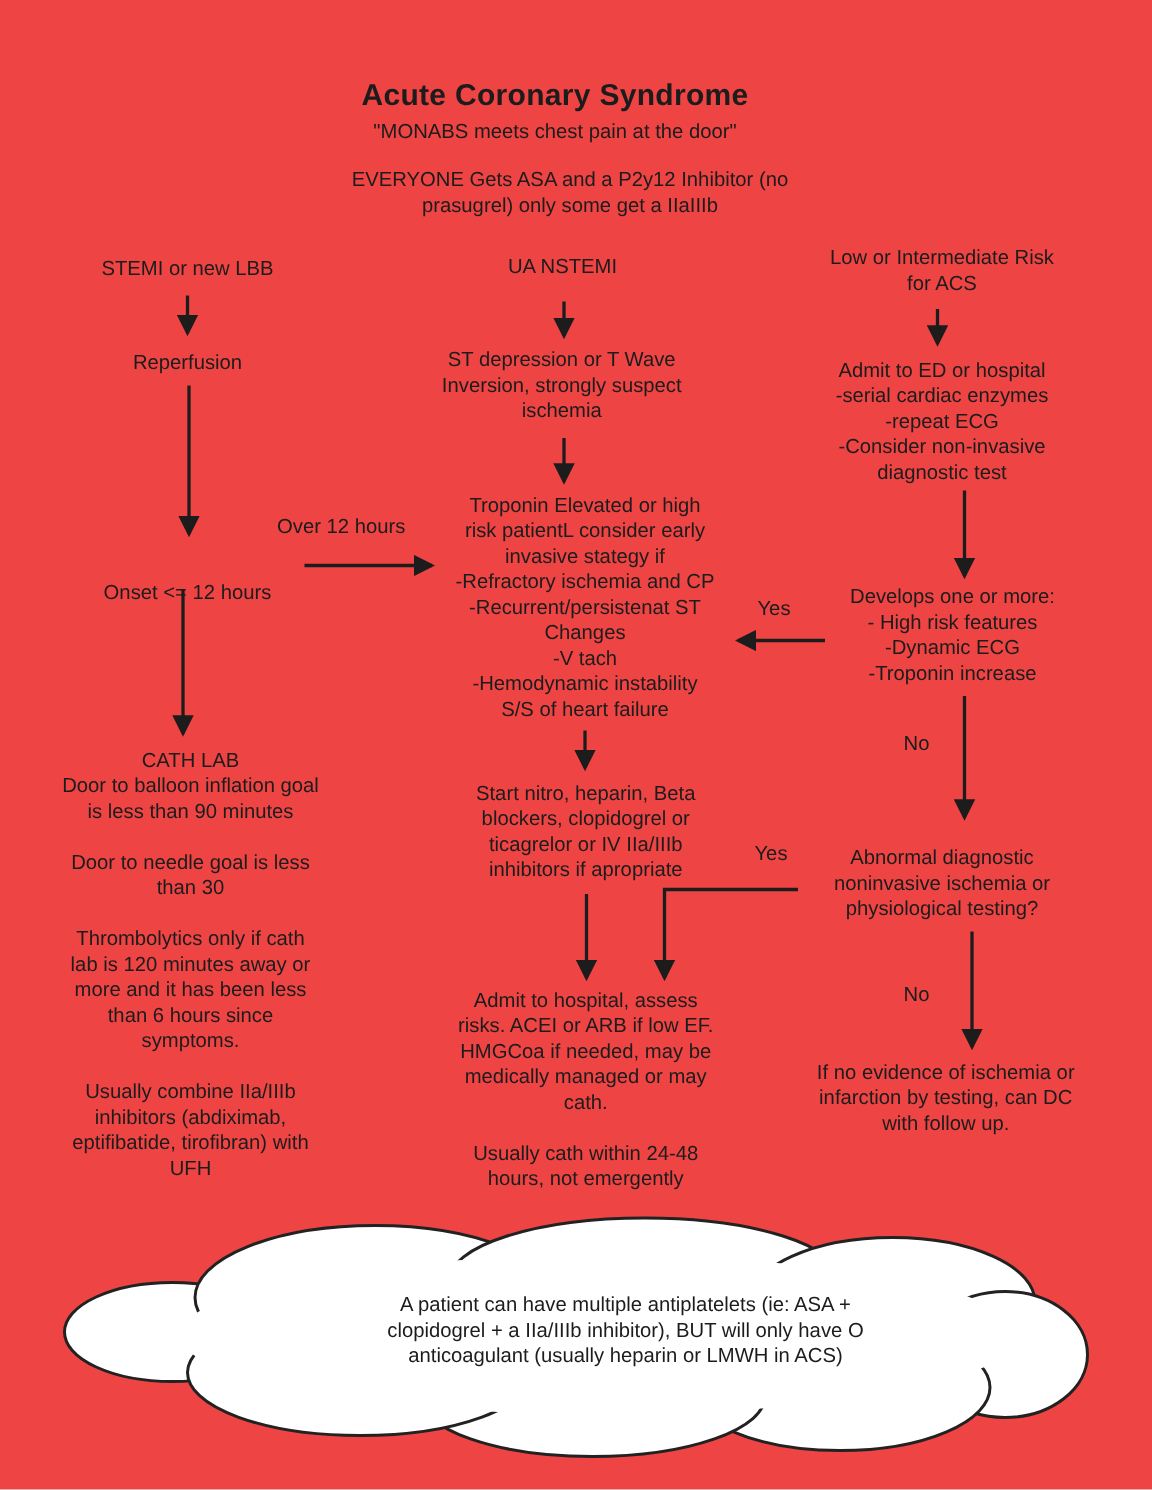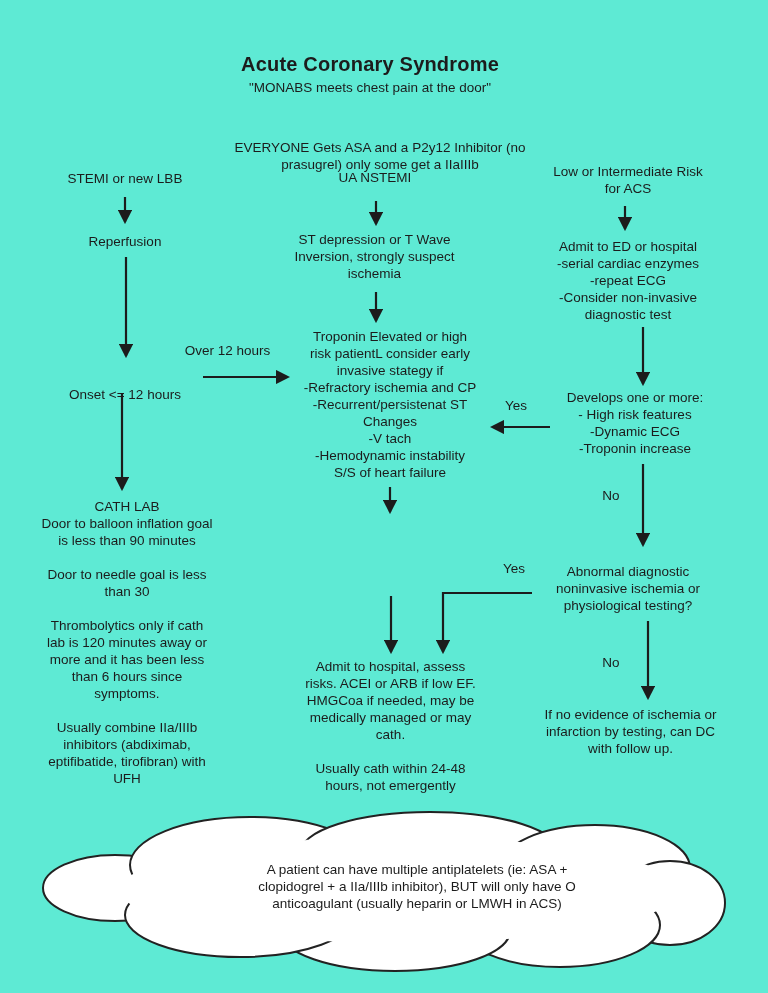--- a/index.html
+++ b/index.html
@@ -1,17 +1,17 @@
 <!DOCTYPE html>
 <html><head>
 <meta charset="utf-8">
 <style>
   html,body{margin:0;padding:0;background:#fff;}
   #page{
-    position:relative;width:768px;height:993px;background:#5eead4;overflow:hidden;
+    position:relative;width:768px;height:993px;background:#ef4444;overflow:hidden;
     font-family:"Liberation Sans","DejaVu Sans",sans-serif;color:#1c1c1c;
   }
   #wires{position:absolute;inset:0;z-index:1;}
   .node{
     position:absolute;z-index:2;text-align:center;white-space:pre-line;
     font-size:13.5px;line-height:1.26;color:#1c1c1c;
   }
   .page-title{font-size:20px;font-weight:bold;letter-spacing:.2px;}
   .page-subtitle{font-size:13.5px;}
   .lbl{font-size:13.5px;}
@@ -54,21 +54,21 @@
     <polyline points="532,593 443,593 443,652" fill="none" stroke="#1c1c1c" stroke-width="2.2" marker-end="url(#ah)"></polyline>
 
     <line x1="625" y1="206" x2="625" y2="229" stroke="#1c1c1c" stroke-width="2.2" marker-end="url(#ah)"></line>
     <line x1="643" y1="327" x2="643" y2="384" stroke="#1c1c1c" stroke-width="2.2" marker-end="url(#ah)"></line>
     <line x1="643" y1="464" x2="643" y2="545" stroke="#1c1c1c" stroke-width="2.2" marker-end="url(#ah)"></line>
     <line x1="648" y1="621" x2="648" y2="698" stroke="#1c1c1c" stroke-width="2.2" marker-end="url(#ah)"></line>
   </svg>
 
   <div class="node page-title" style="left:160px;top:52px;width:420px;">Acute Coronary Syndrome</div>
   <div class="node page-subtitle" style="left:160px;top:79px;width:420px;">"MONABS meets chest pain at the door"</div>
-  <div class="node" style="left:170px;top:111px;width:420px;margin-top:28px;">EVERYONE Gets ASA and a P2y12 Inhibitor (no
+  <div class="node" style="left:170px;top:111px;width:420px;">EVERYONE Gets ASA and a P2y12 Inhibitor (no
 prasugrel) only some get a IIaIIIb</div>
 
   <div class="node" style="left:40px;top:170px;width:170px;">STEMI or new LBB</div>
   <div class="node" style="left:40px;top:233px;width:170px;">Reperfusion</div>
   <div class="node" style="left:35px;top:386px;width:180px;">Onset &lt;= 12 hours</div>
   <div class="node lbl" style="left:170px;top:342px;width:115px;">Over 12 hours</div>
   <div class="node" style="left:22px;top:498px;width:210px;">CATH LAB
 Door to balloon inflation goal
 is less than 90 minutes
 
@@ -92,20 +92,24 @@
 ischemia</div>
   <div class="node" style="left:275px;top:328px;width:230px;">Troponin Elevated or high
 risk patientL consider early
 invasive stategy if
 -Refractory ischemia and CP
 -Recurrent/persistenat ST
 Changes
 -V tach
 -Hemodynamic instability
 S/S of heart failure</div>
+  <div class="node" style="left:283px;top:520px;width:215px;">Start nitro, heparin, Beta
+blockers, clopidogrel or
+ticagrelor or IV IIa/IIIb
+inhibitors if apropriate</div>
   <div class="node" style="left:278px;top:658px;width:225px;">Admit to hospital, assess
 risks. ACEI or ARB if low EF.
 HMGCoa if needed, may be
 medically managed or may
 cath.
 
 Usually cath within 24-48
 hours, not emergently</div>
 
   <div class="node" style="left:538px;top:163px;width:180px;">Low or Intermediate Risk

